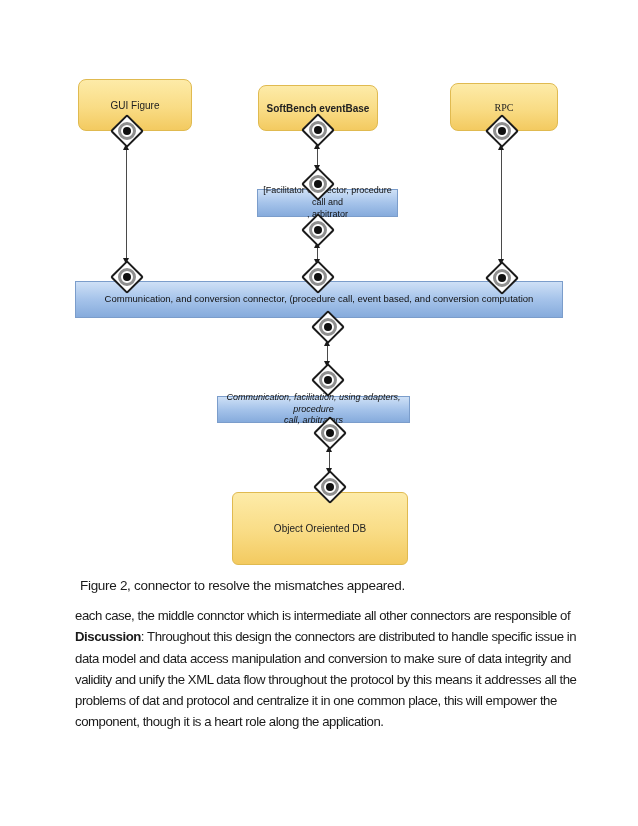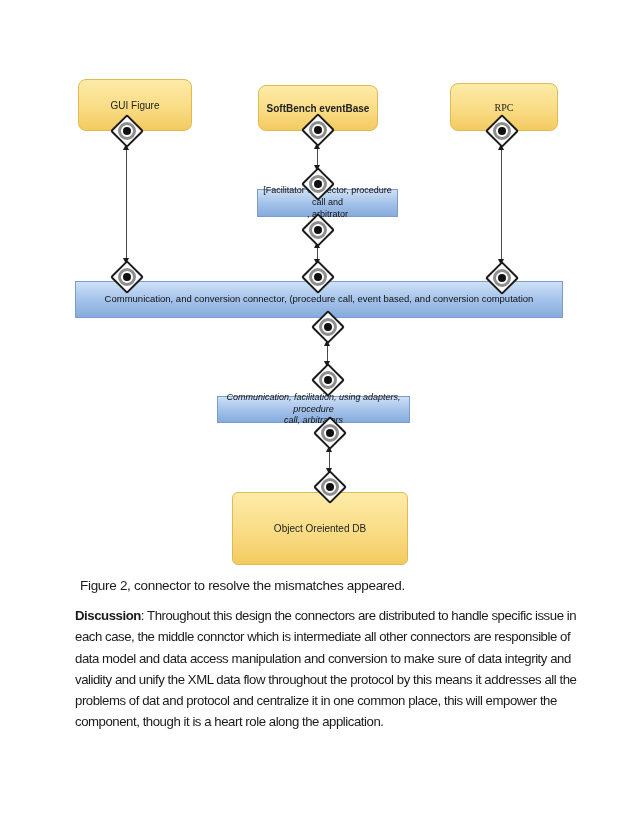--- a/index.html
+++ b/index.html
@@ -166,20 +166,20 @@
     <div class="diamond" style="left:313px; top:470px;">
         <div class="shape"></div>
         <div class="ring"></div>
         <div class="dot"></div>
       </div>
   </div>
 
   <div class="caption">Figure 2, connector to resolve the mismatches appeared.</div>
 
   <div class="discussion">
+    <div class="dline">each case, the middle connctor which is intermediate all other connectors are responsible of</div>
     <div class="dline"><b>Discussion</b><span>: Throughout this design the connectors are distributed to handle specific issue in</span></div>
-    <div class="dline">each case, the middle connctor which is intermediate all other connectors are responsible of</div>
     <div class="dline">data model and data access manipulation and conversion to make sure of data integrity and</div>
     <div class="dline">validity and unify the XML data flow throughout the protocol by this means it addresses all the</div>
     <div class="dline">problems of dat and protocol and centralize it in one common place, this will empower the</div>
     <div class="dline">component, though it is a heart role along the application.</div>
   </div>
 </div>
 
 </body></html>

